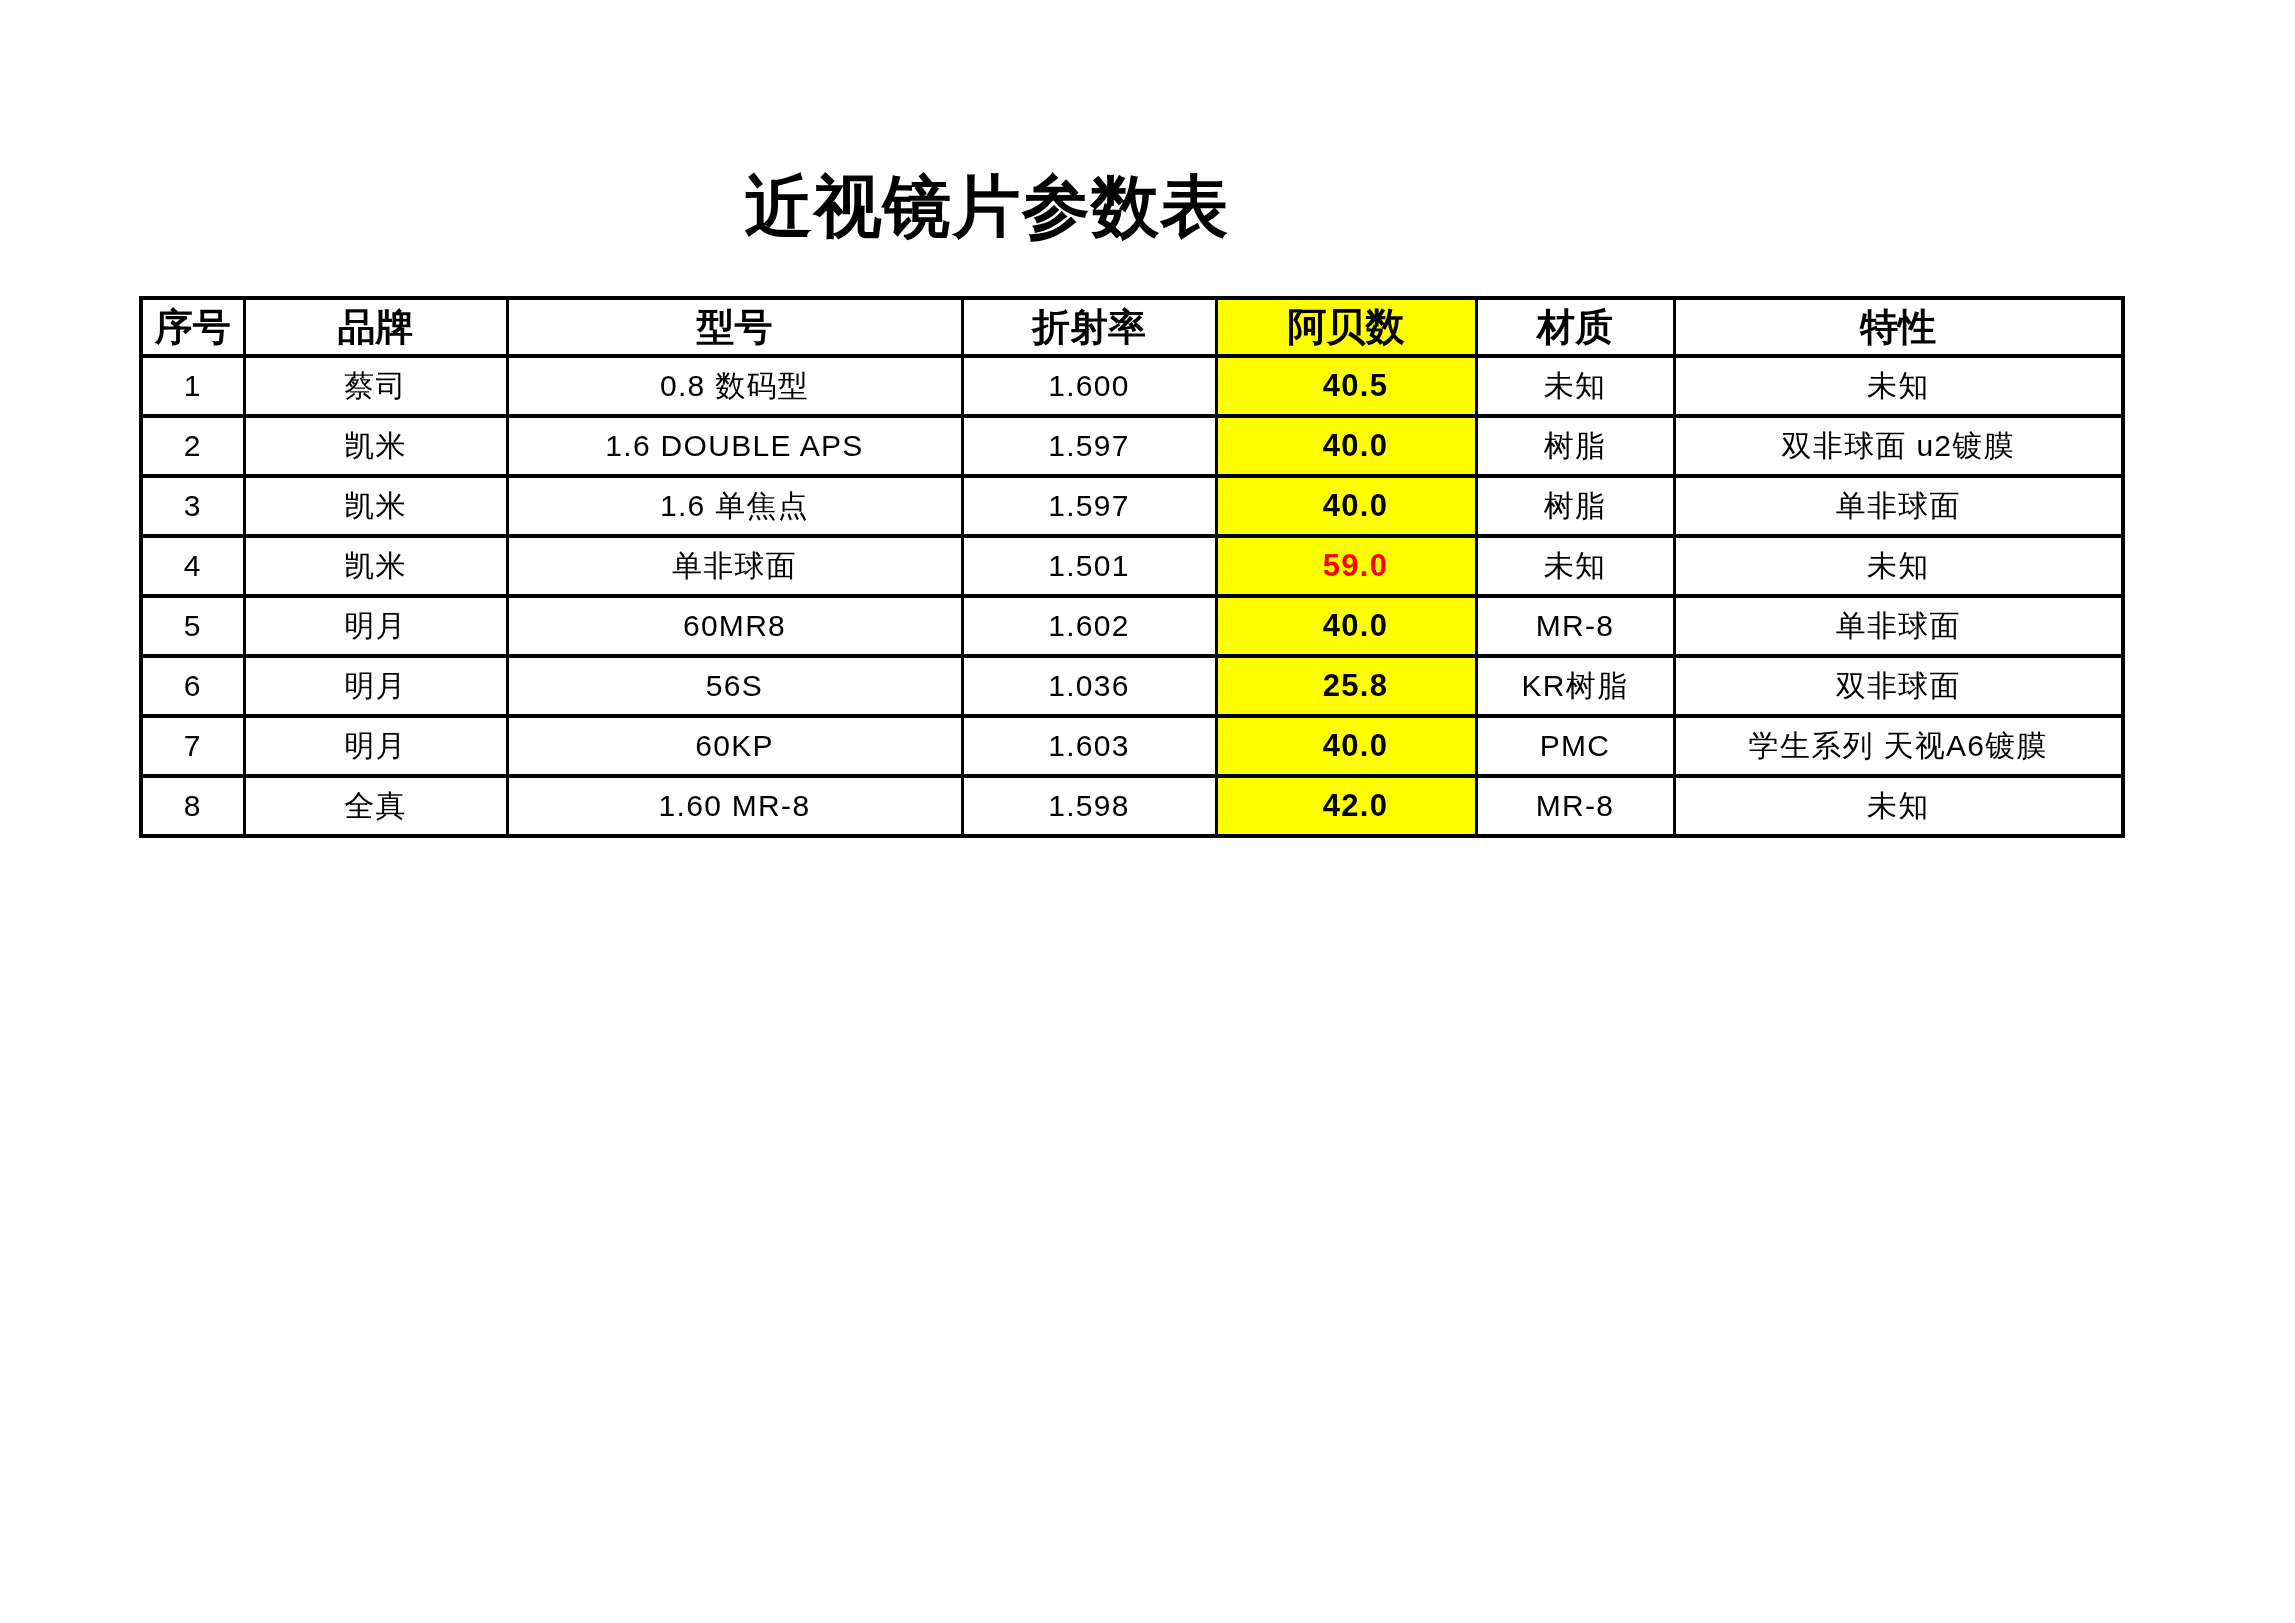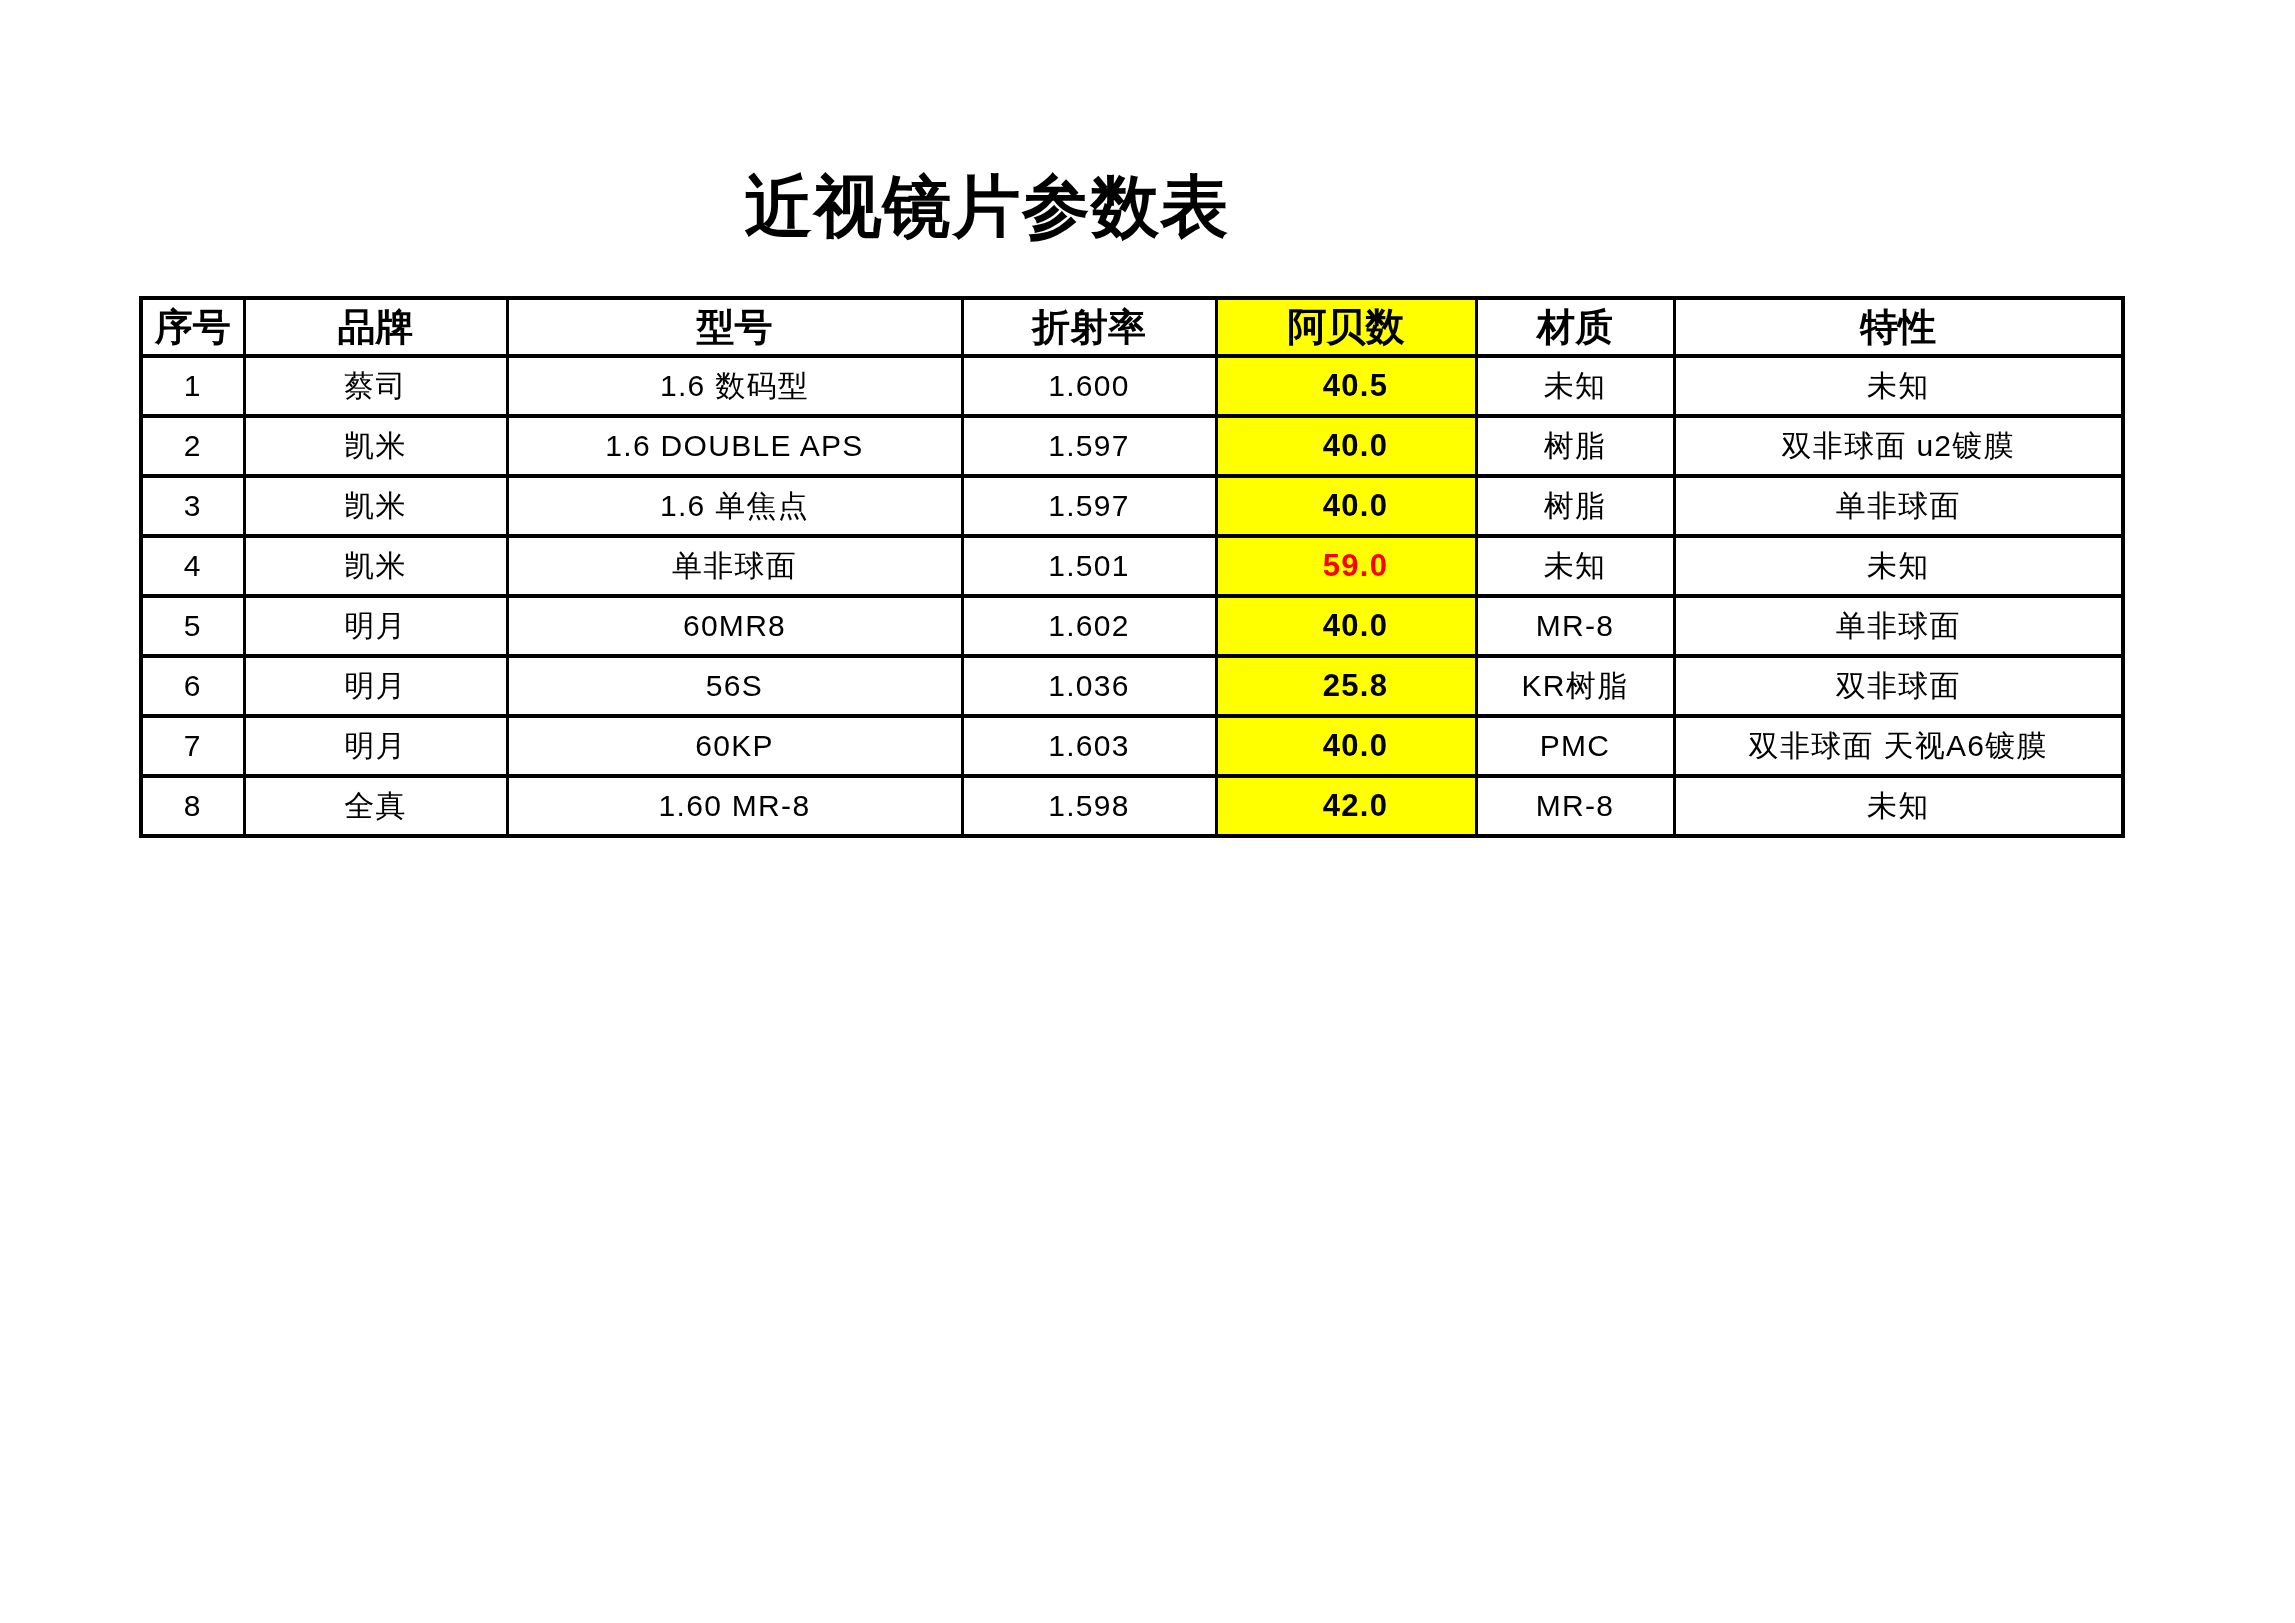--- a/index.html
+++ b/index.html
@@ -103,21 +103,21 @@
       <th>折射率</th>
       <th class="abbe">阿贝数</th>
       <th>材质</th>
       <th>特性</th>
     </tr>
   </thead>
   <tbody>
     <tr>
       <td>1</td>
       <td>蔡司</td>
-      <td>1.6 数码型</td>
+      <td>0.8 数码型</td>
       <td>1.600</td>
       <td class="abbe">40.5</td>
       <td>未知</td>
       <td>未知</td>
     </tr>
     <tr>
       <td>2</td>
       <td>凯米</td>
       <td>1.6 DOUBLE APS</td>
       <td>1.597</td>
@@ -161,21 +161,21 @@
       <td>KR树脂</td>
       <td>双非球面</td>
     </tr>
     <tr>
       <td>7</td>
       <td>明月</td>
       <td>60KP</td>
       <td>1.603</td>
       <td class="abbe">40.0</td>
       <td>PMC</td>
-      <td>双非球面 天视A6镀膜</td>
+      <td>学生系列 天视A6镀膜</td>
     </tr>
     <tr>
       <td>8</td>
       <td>全真</td>
       <td>1.60 MR-8</td>
       <td>1.598</td>
       <td class="abbe">42.0</td>
       <td>MR-8</td>
       <td>未知</td>
     </tr>

